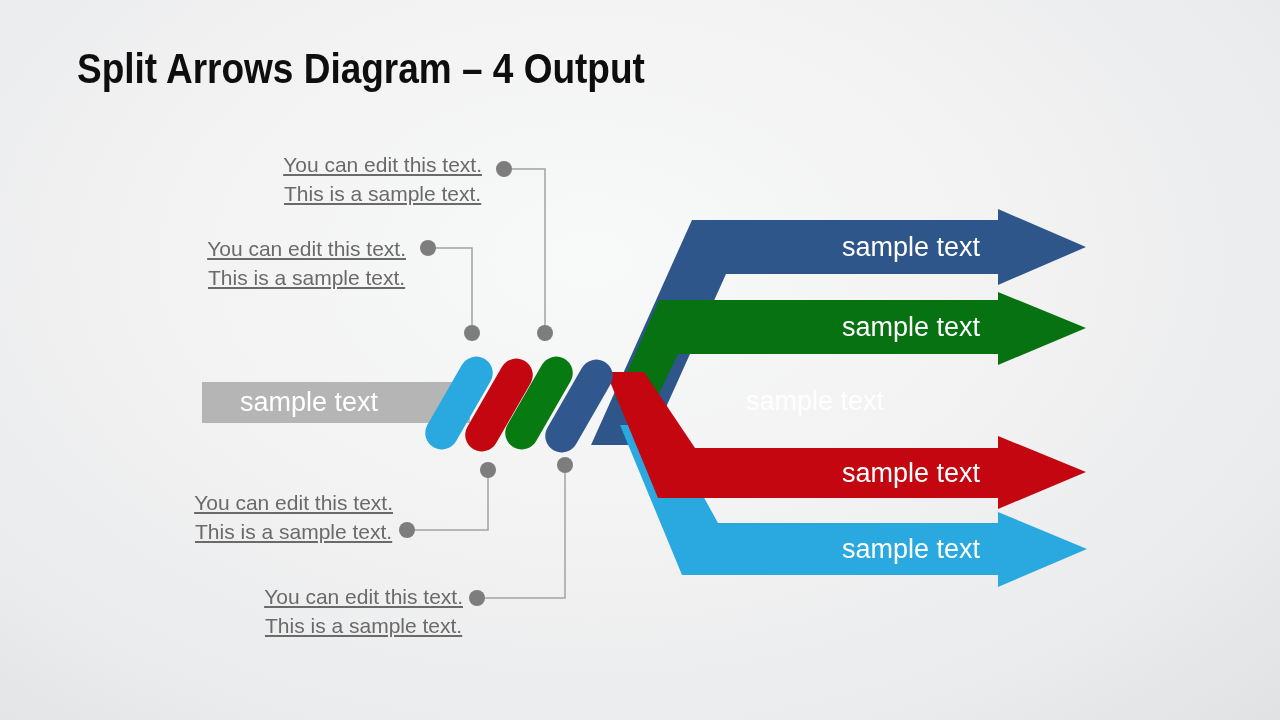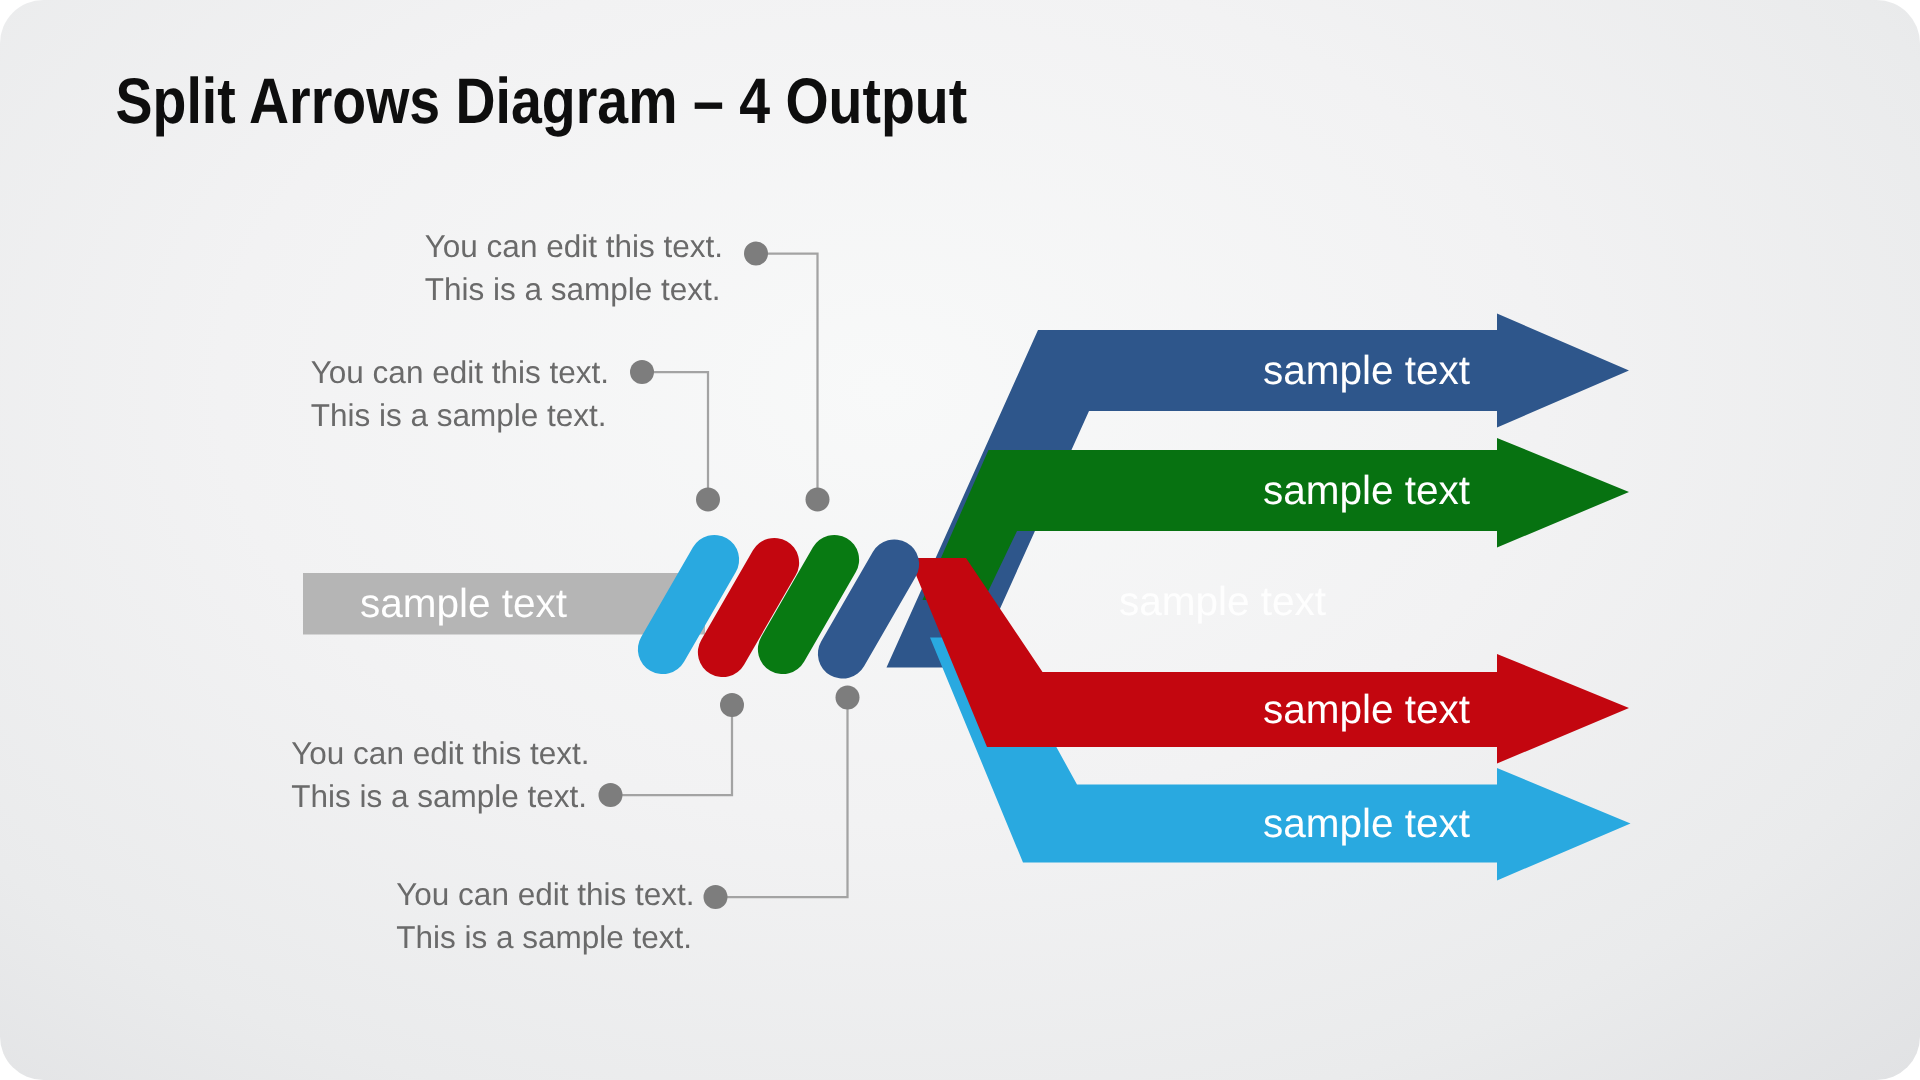--- a/index.html
+++ b/index.html
@@ -2,33 +2,32 @@
 <html><head>
 <meta charset="utf-8">
 <style>
   html,body{margin:0;padding:0;}
   .slide{
     position:relative;
     width:1280px;height:720px;
     overflow:hidden;
     background:radial-gradient(ellipse 980px 640px at 46% 36%, #f8f9f9 0%, #f2f2f3 45%, #eaebec 78%, #e1e2e4 100%);
     font-family:"Liberation Sans", sans-serif;
-    border-radius:29px;
   }
   .title{
     position:absolute;left:77px;top:44px;
     font-size:43px;font-weight:700;color:#0e0e0e;
     transform:scaleX(0.86);transform-origin:left top;
     white-space:nowrap;letter-spacing:0;
   }
   .diagram{position:absolute;left:0;top:0;width:1280px;height:720px;}
   .callout{
     position:absolute;
     font-size:21px;line-height:29px;color:#6a6a6a;
-    text-align:left;white-space:nowrap;
+    text-align:center;white-space:nowrap;text-decoration:underline;
   }
   .band-label{
     position:absolute;
     font-size:27px;line-height:26px;color:#ffffff;
     white-space:nowrap;
   }
   .band-label.right{text-align:right;}
   .ghost{opacity:0.92;}
 </style>
 </head>

